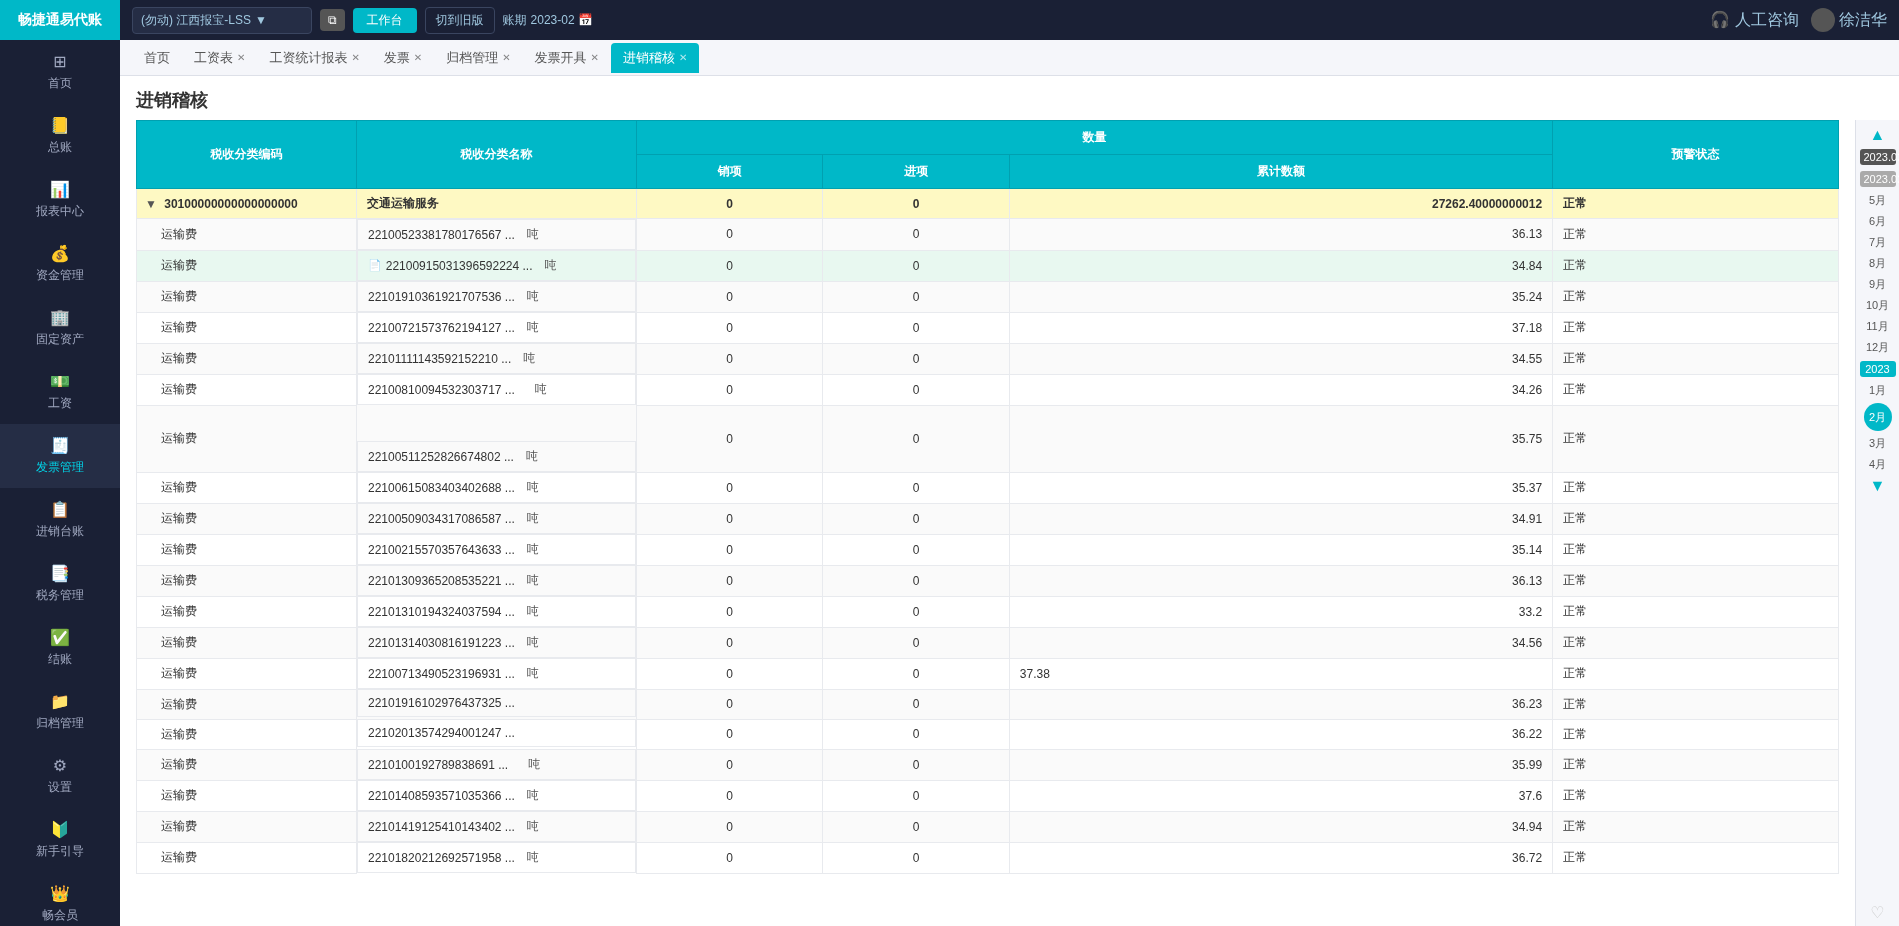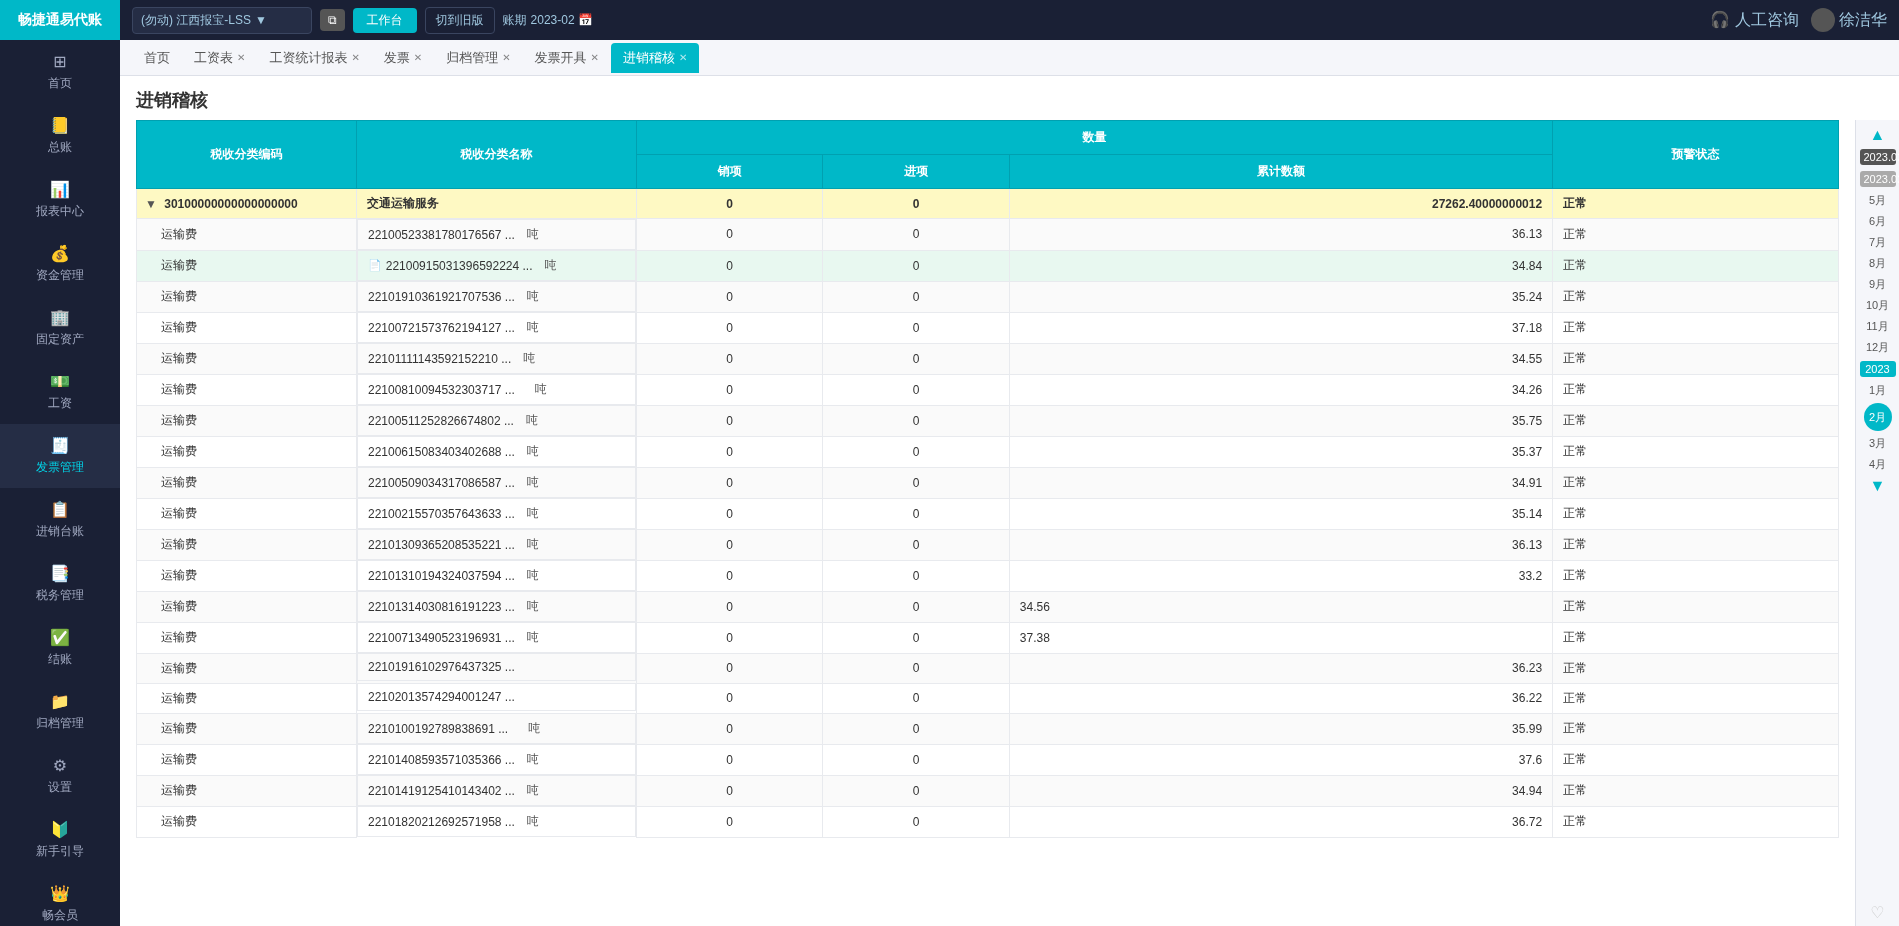--- a/index.html
+++ b/index.html
@@ -508,21 +508,21 @@
         <span>221008100945323037​17 ...</span>
         <span style="margin-left:8px;color:#555;">吨</span>
       </td>
       <td style="text-align:center;">0</td>
       <td style="text-align:center;">0</td>
       <td style="text-align:right;">34.26</td>
       <td>正常</td>
     </tr>
               <tr>
       <td style="padding-left:24px;">运输费</td>
-      <td style="display:flex;align-items:center;gap:4px;">
+      <td style="display:flex;align-items:center;gap:4px;margin-top:36px;">
 
         <span>221005112528266748​02 ...</span>
         <span style="margin-left:8px;color:#555;">吨</span>
       </td>
       <td style="text-align:center;">0</td>
       <td style="text-align:center;">0</td>
       <td style="text-align:right;">35.75</td>
       <td>正常</td>
     </tr>
               <tr>
@@ -587,21 +587,21 @@
     </tr>
               <tr>
       <td style="padding-left:24px;">运输费</td>
       <td style="display:flex;align-items:center;gap:4px;">
 
         <span>221013140308161912​23 ...</span>
         <span style="margin-left:8px;color:#555;">吨</span>
       </td>
       <td style="text-align:center;">0</td>
       <td style="text-align:center;">0</td>
-      <td style="text-align:left;">34.56</td>
+      <td style="text-align:right;">34.56</td>
       <td>正常</td>
     </tr>
               <tr>
       <td style="padding-left:24px;">运输费</td>
       <td style="display:flex;align-items:center;gap:4px;">
 
         <span>221007134905231969​31 ...</span>
         <span style="margin-left:8px;color:#555;">吨</span>
       </td>
       <td style="text-align:center;">0</td>

